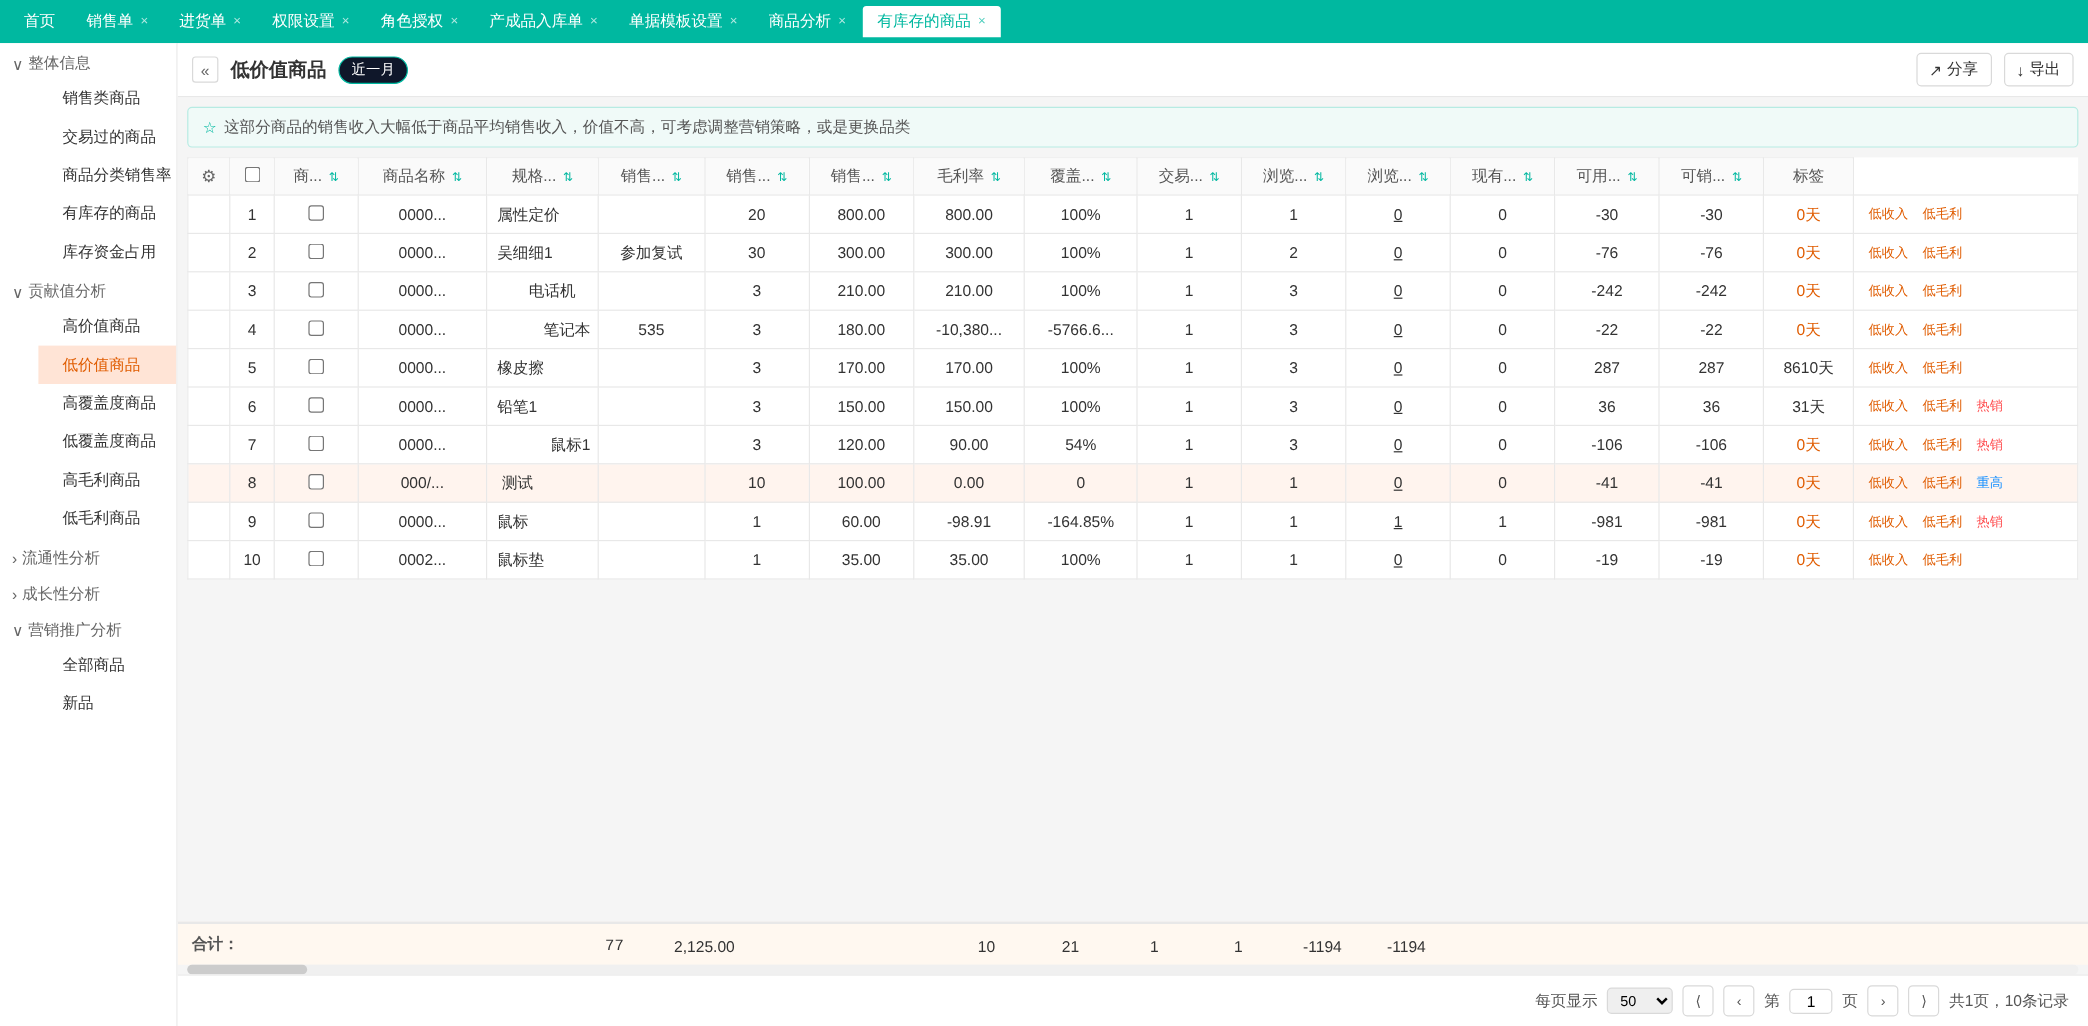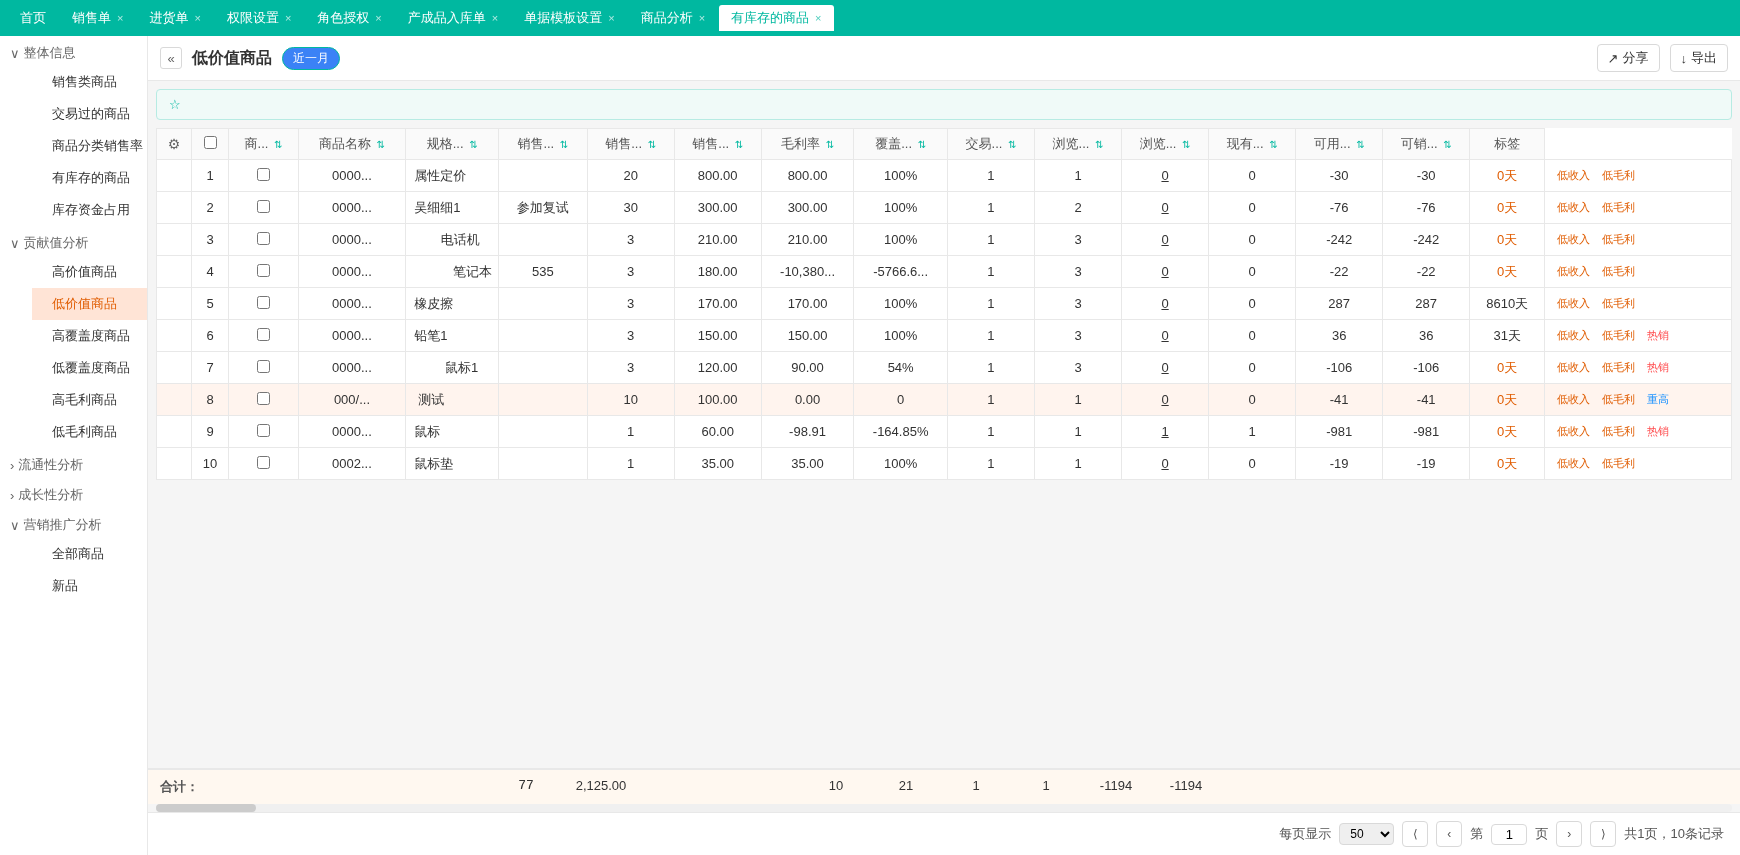--- a/index.html
+++ b/index.html
@@ -78,21 +78,21 @@
     .page-title { font-size: 16px; font-weight: 600; color: #333; }
     .filter-btn {
       background: #fff;
       border: 1px solid #d9d9d9;
       border-radius: 12px;
       padding: 2px 10px;
       cursor: pointer;
       color: #333;
       font-size: 12px;
     }
-    .filter-btn.active { background: #3b82f6; color: #fff; border-color: #00b8a0; }
+    .filter-btn.active { background: #0f172a; color: #fff; border-color: #00b8a0; }
     .search-box {
       display: flex; align-items: center;
       border: 1px solid #d9d9d9;
       border-radius: 4px;
       padding: 3px 8px;
       flex: 1; max-width: 260px;
       gap: 6px;
     }
     .search-box input {
       border: none; outline: none; flex: 1;
@@ -167,22 +167,22 @@
       font-size: 11px;
       margin: 1px;
     }
 
     
     .table-footer {
       background: #fff8f0;
       border-top: 2px solid #e8e8e8;
       padding: 8px 12px;
       display: flex;
-      align-items: flex-start;
-      gap: 20px;
+      align-items: flex-end;
+      gap: 6px;
       font-size: 12px;
       color: #333;
     }
     .footer-label { font-weight: 600; color: #555; }
 
     
     .pagination-bar {
       background: #fff;
       border-top: 1px solid #e8e8e8;
       padding: 8px 16px;
@@ -324,20 +324,21 @@
         <span>分享</span>
       </div>
       <div class="action-btn">
         <span>↓</span>
         <span>导出</span>
       </div>
     </div>
 
     <div class="notice-bar">
       <span class="notice-icon">☆</span>
+      <span>这部分商品的销售收入大幅低于商品平均销售收入，价值不高，可考虑调整营销策略，或是更换品类</span>
     </div>
 
     <div class="table-wrap">
       <table class="data-table">
         <thead>
           <tr>
             <th>
               <span class="settings-icon">⚙</span>
             </th>
             <th><input type="checkbox" style=""></th>
@@ -491,21 +492,21 @@
     <td>31天</td>
     <td style="text-align:left;"><span class="tag" style="color:#e05c00;border-color:#f5a07a;">低收入</span><span class="tag" style="color:#e05c00;border-color:#f5a07a;">低毛利</span><span class="tag" style="color:#ff4d4f;border-color:#ffccc7;">热销</span></td>
   </tr>
             <tr>
     <td></td>
     <td>7</td>
     <td style="text-align:center;">
       <input type="checkbox" style="">
     </td>
     <td>0000...</td>
-    <td style="text-align:center;padding-left:25px;">鼠标1</td>
+    <td style="text-align:right;padding-left:25px;">鼠标1</td>
     <td></td>
     <td>3</td>
     <td>120.00</td>
     <td>90.00</td>
     <td>54%</td>
     <td>1</td>
     <td>3</td>
     <td><span style="text-decoration:underline;cursor:pointer;">0</span></td>
     <td>0</td>
     <td>-106</td>

